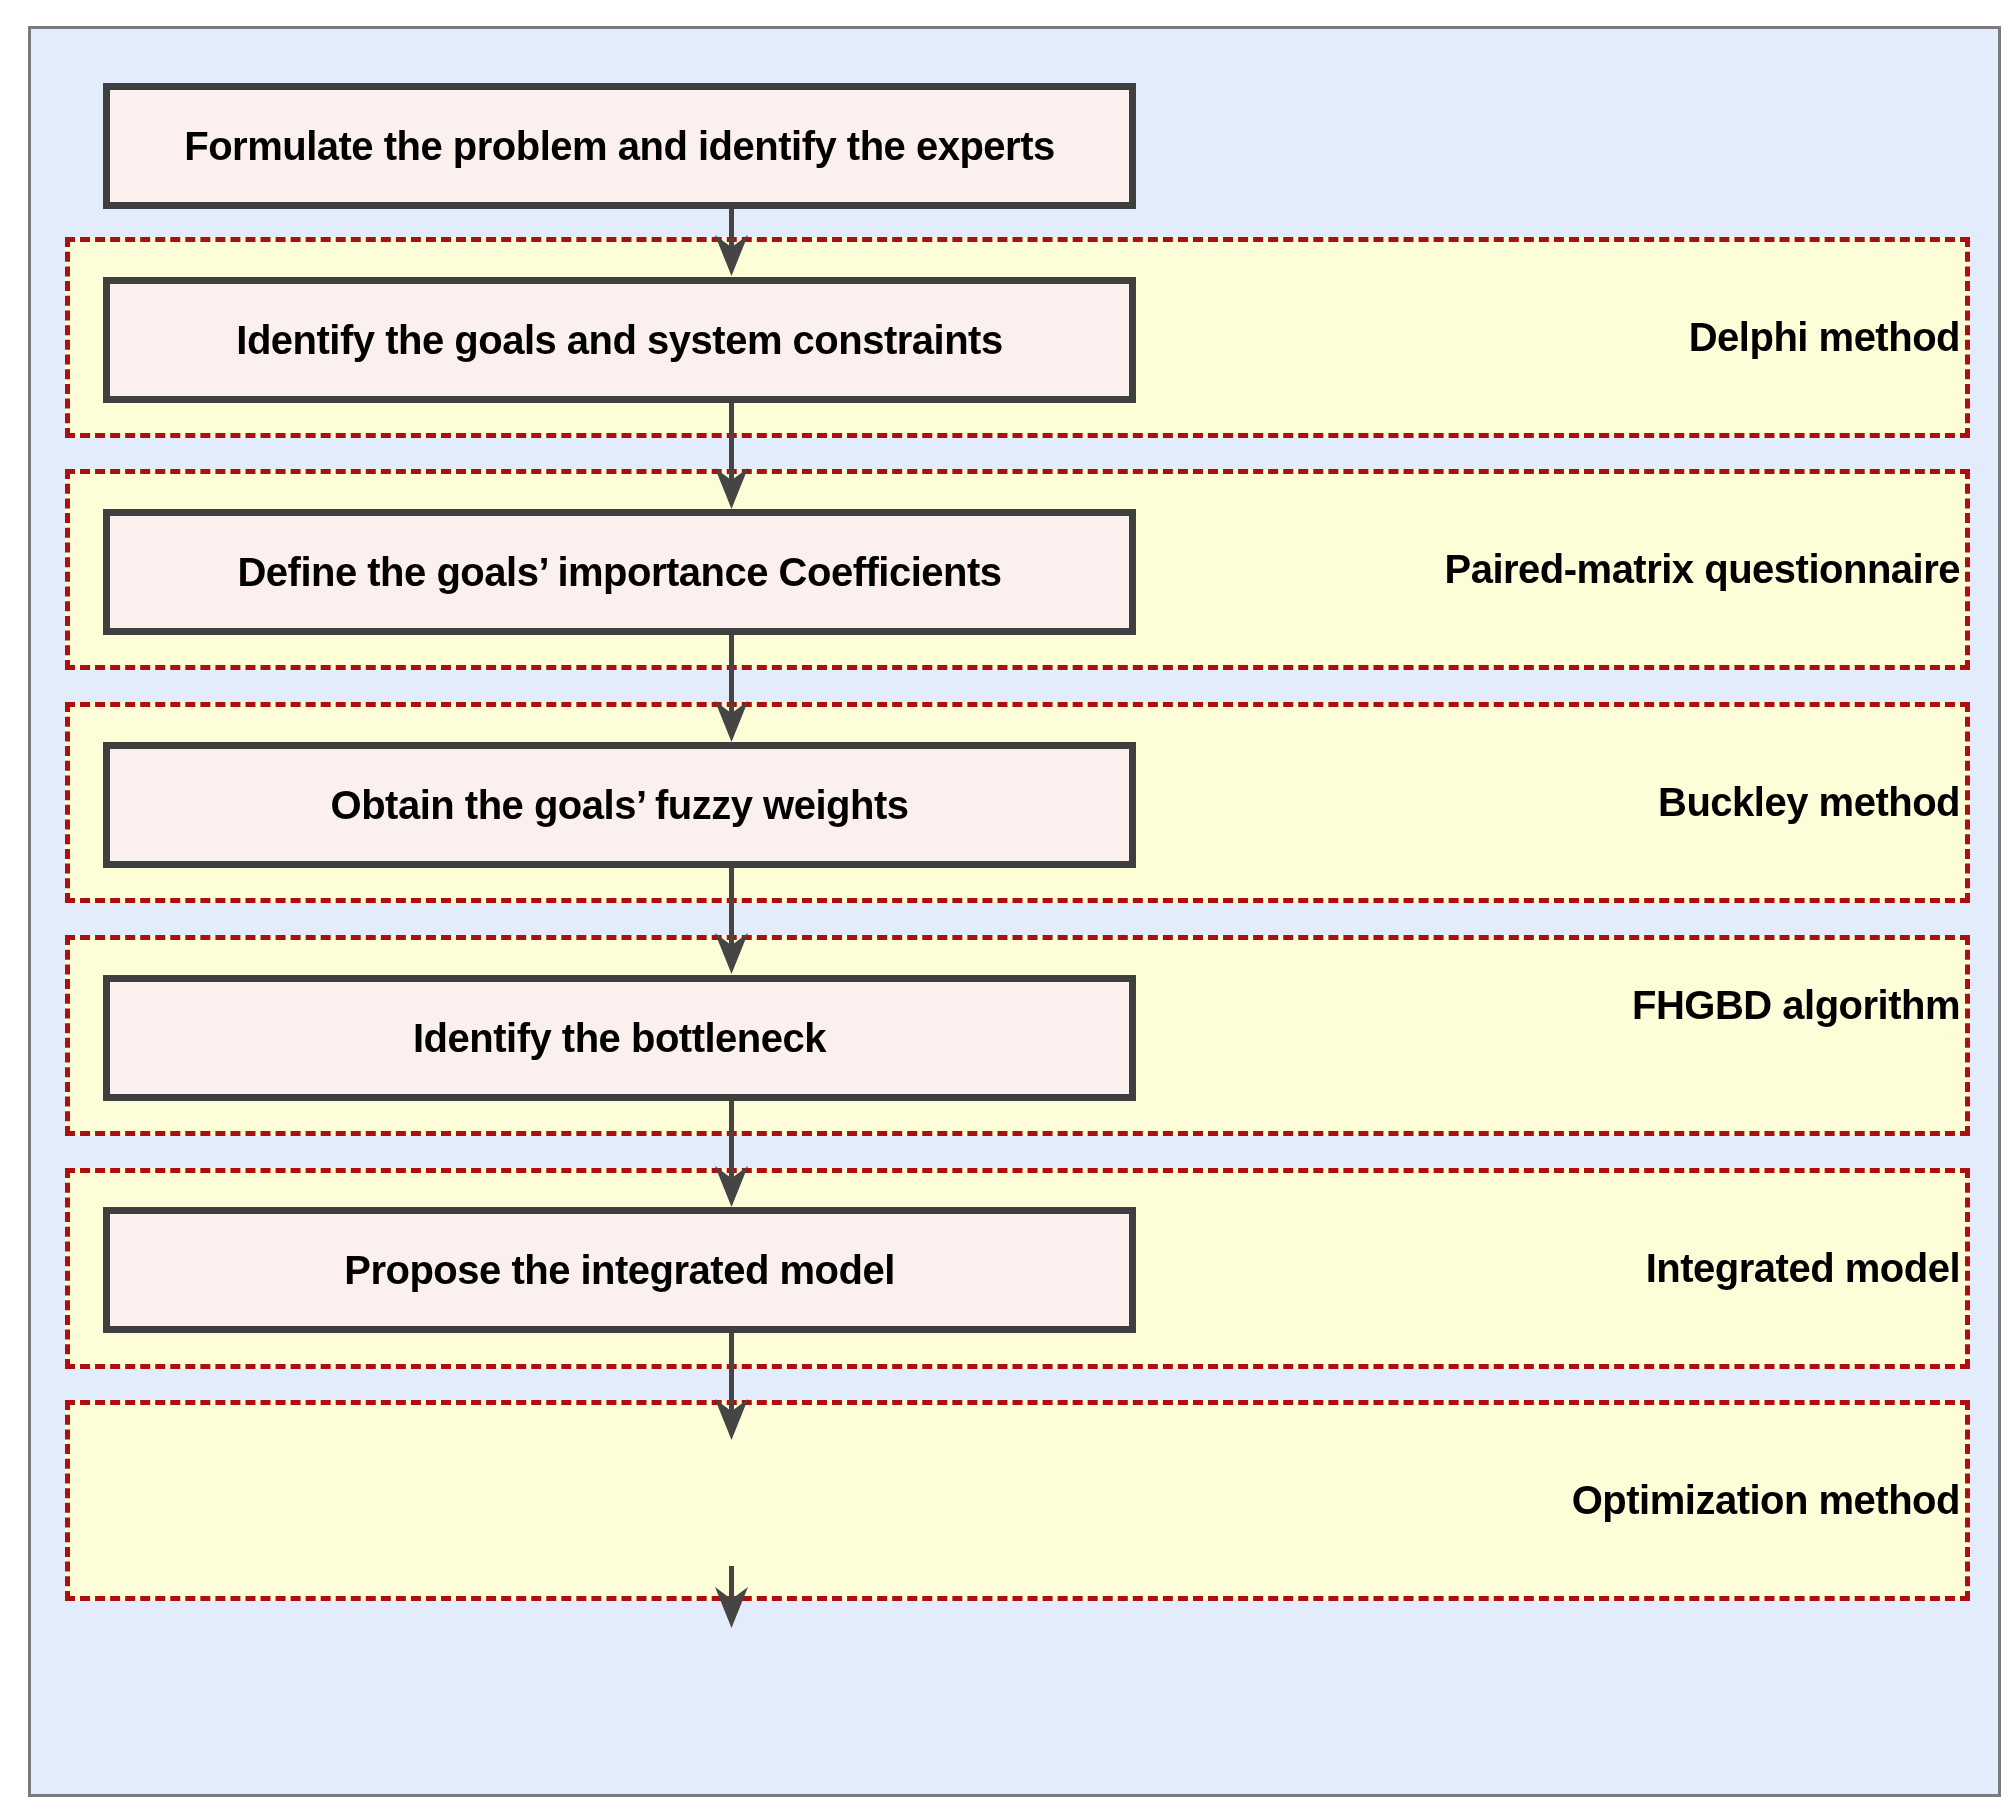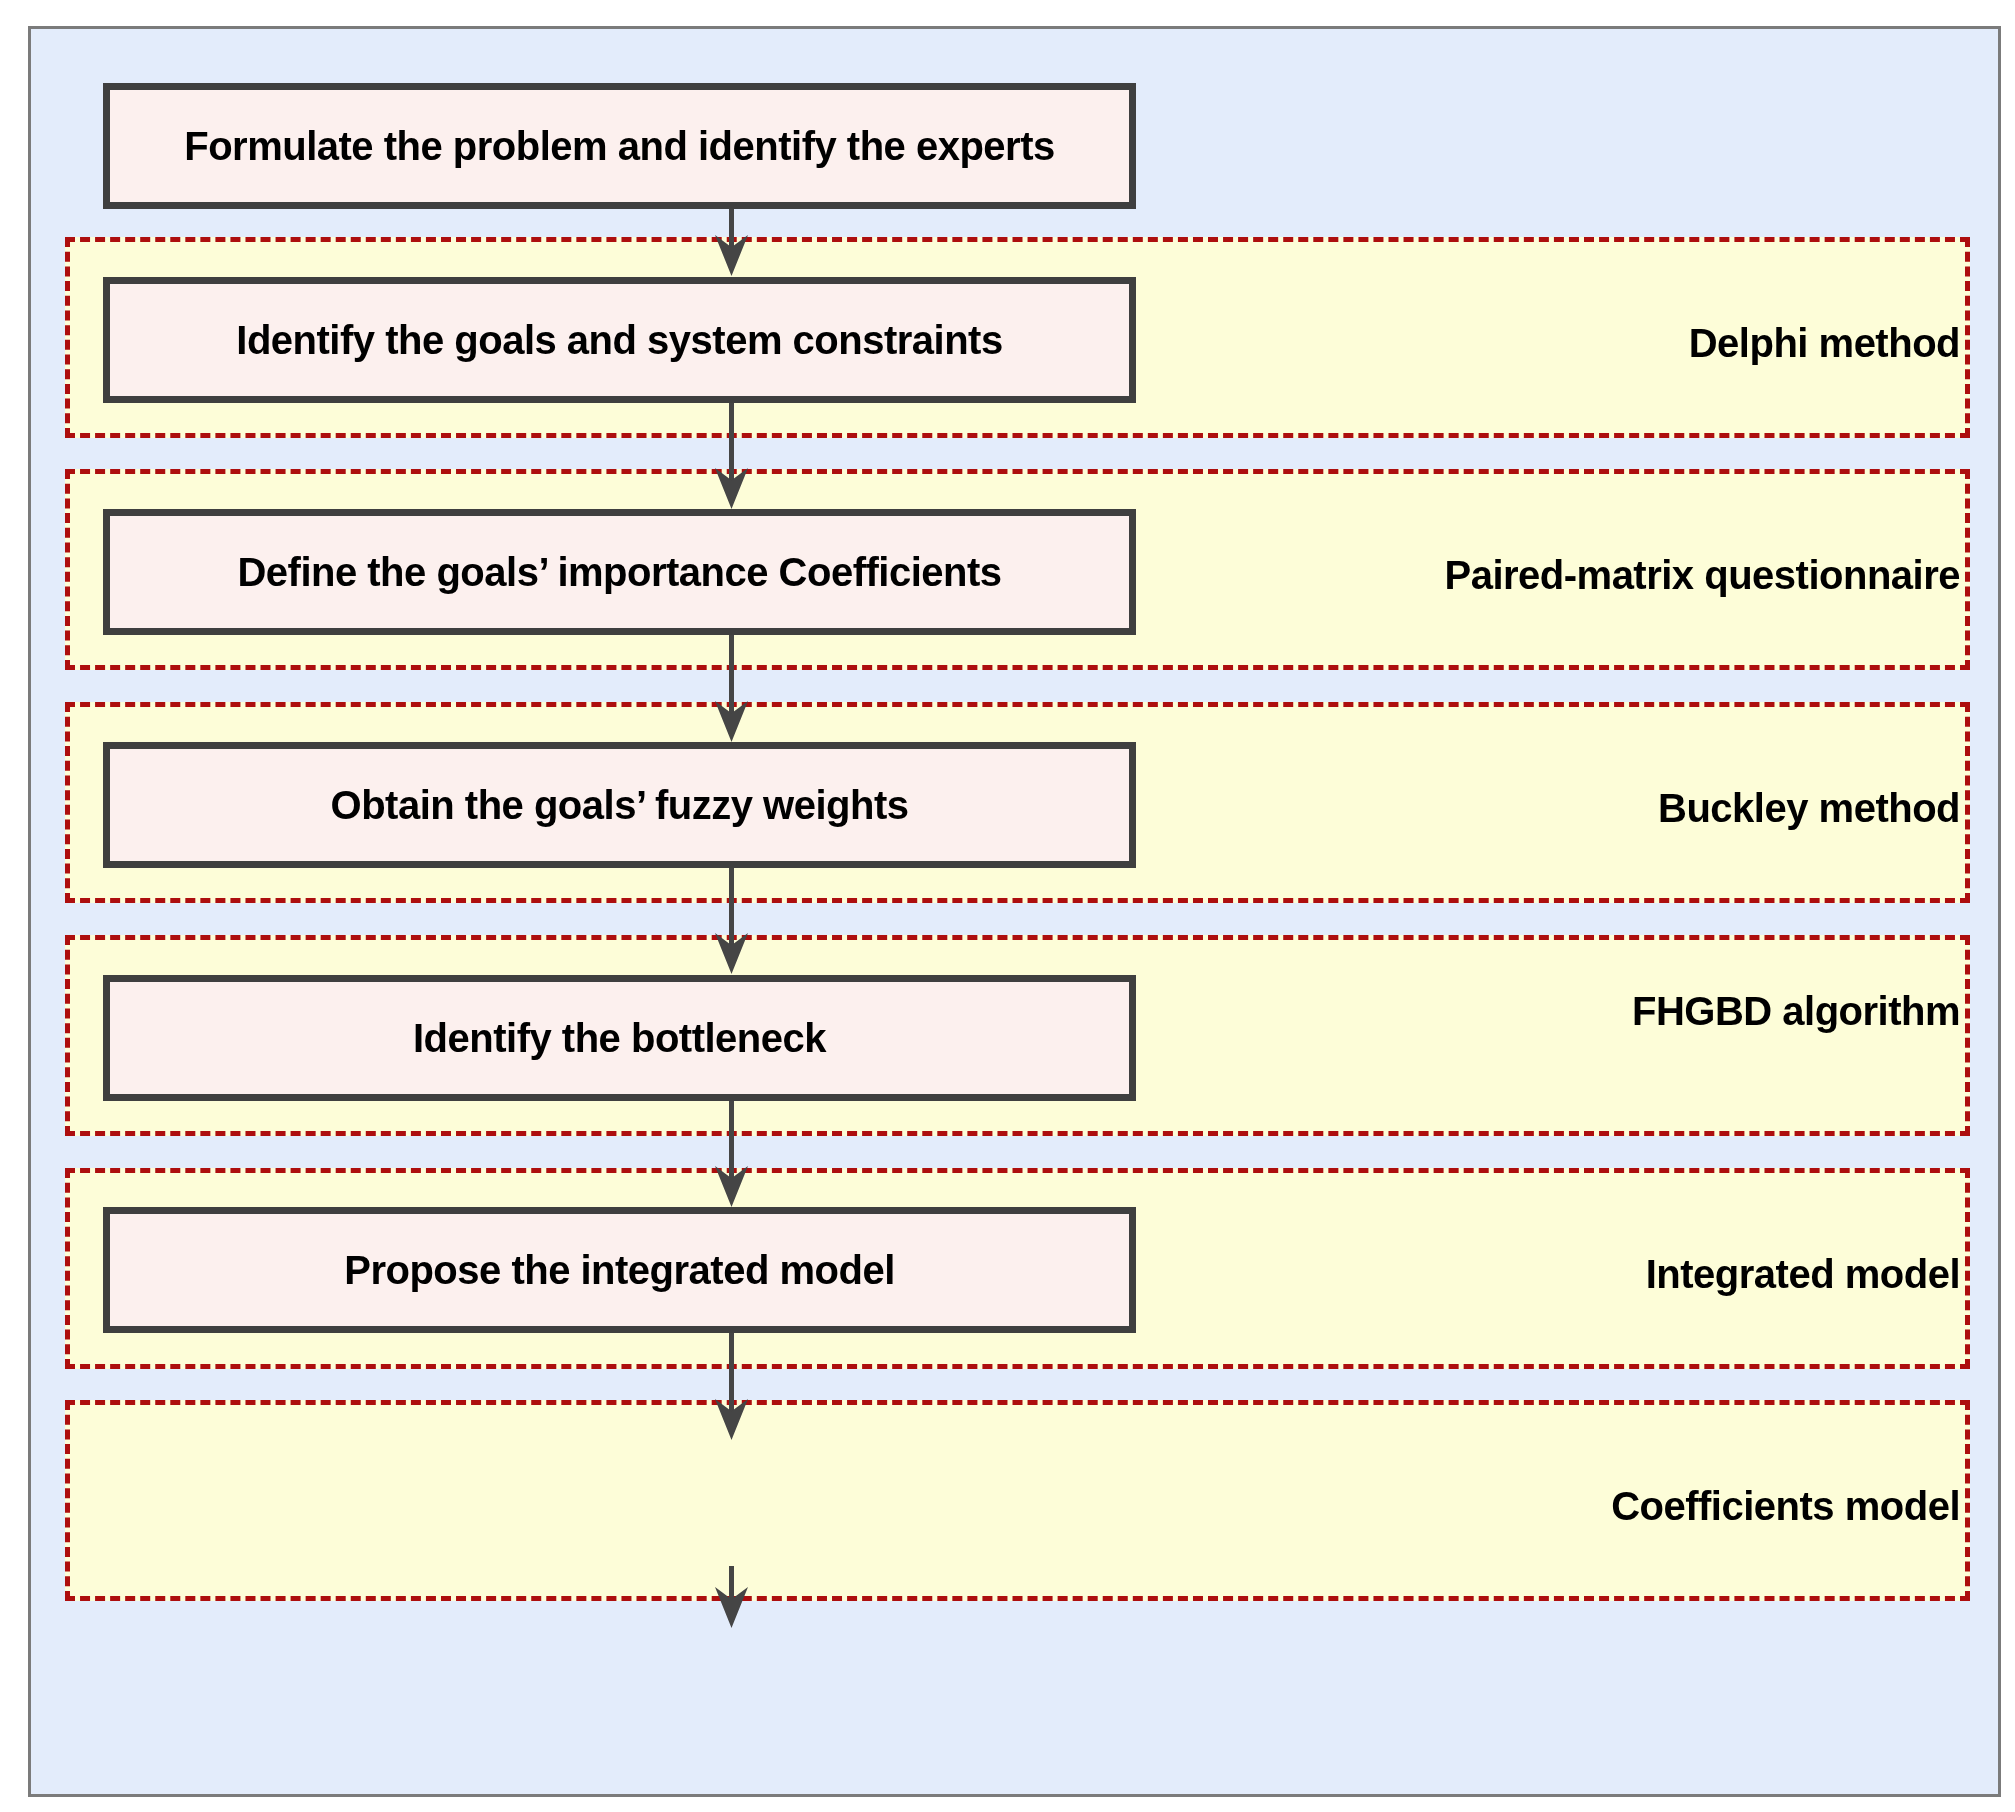--- a/index.html
+++ b/index.html
@@ -53,21 +53,20 @@
     height: 201px;
     display: flex;
     align-items: center;
     justify-content: flex-end;
     font-size: 40px;
     font-weight: bold;
     color: var(--text, #000000);
     white-space: nowrap;
     letter-spacing: -0.5px;
     z-index: 3;
-    margin-top: 6px;
   }
   .arrow-line {
     position: absolute;
     left: 729px;
     width: 5.2px;
     background: var(--arrow, #454545);
     z-index: 4;
   }
   .arrow-head {
     position: absolute;
@@ -90,21 +89,21 @@
   <div class="band" style="top:702px"></div>
   <div class="band" style="top:935px"></div>
   <div class="band" style="top:1168px"></div>
   <div class="band" style="top:1400px"></div>
 
   <div class="method" style="top:237px">Delphi method</div>
   <div class="method" style="top:469px">Paired-matrix questionnaire</div>
   <div class="method" style="top:702px">Buckley method</div>
   <div class="method" style="top:905px">FHGBD algorithm</div>
   <div class="method" style="top:1168px">Integrated model</div>
-  <div class="method" style="top:1400px">Coefficients model</div>
+  <div class="method" style="top:1400px">Optimization method</div>
 
   <div class="arrow-line" style="top:207px;  height:42px"></div>
   <div class="arrow-head" style="top:235px"></div>
 
   <div class="arrow-line" style="top:402px;  height:79px"></div>
   <div class="arrow-head" style="top:468px"></div>
 
   <div class="arrow-line" style="top:635px; height:79px"></div>
   <div class="arrow-head" style="top:701px"></div>
 

